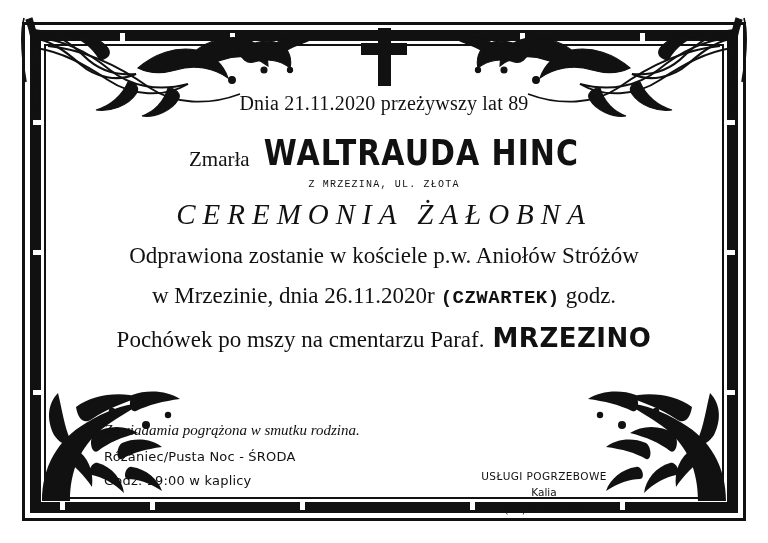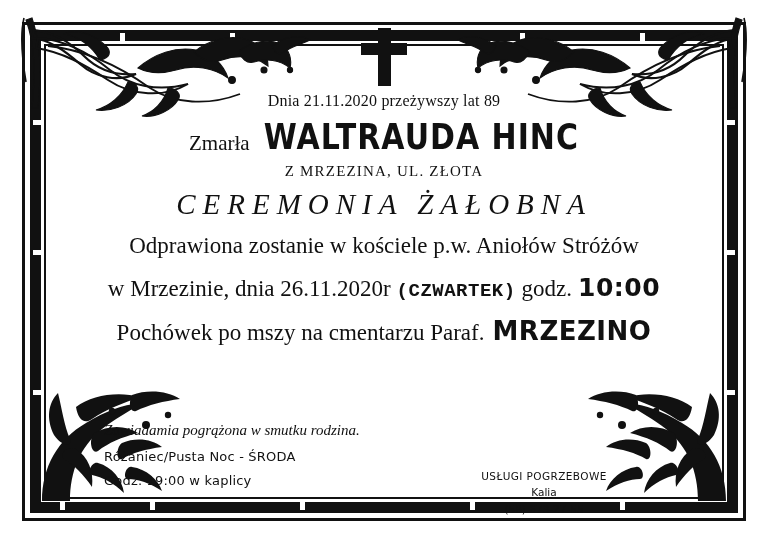--- a/index.html
+++ b/index.html
@@ -99,45 +99,45 @@
   .content {
     position: absolute;
     left: 56px;
     top: 92px;
     width: 656px;
     text-align: center;
   }
   .line { margin: 0; }
 
   .l-date {
-    font-size: 16px;
+    font-size: 20px;
     letter-spacing: .2px;
-    margin-bottom: 12px;
+    margin-bottom: 23px;
   }
   .l-name {
     display: flex;
     align-items: baseline;
     justify-content: center;
     gap: 14px;
     margin-bottom: 2px;
   }
   .l-name .pre {
     font-size: 21px;
   }
   .l-name .nm {
     font-family: "DejaVu Sans", sans-serif;
     font-weight: bold;
     font-size: 30px;
     letter-spacing: 1px;
     transform: scaleY(1.18);
     transform-origin: bottom;
   }
   .l-from {
-    font-family: Liberation Serif, serif;
-    font-size: 15px;
+    font-family: Liberation Mono, monospace;
+    font-size: 10px;
     letter-spacing: 1.2px;
     margin-top: 6px;
     margin-bottom: 8px;
   }
   .l-ceremony {
     font-size: 29px;
     font-style: italic;
     letter-spacing: 7px;
     margin-bottom: 12px;
     transform: scaleY(1.05);
@@ -335,21 +335,20 @@
     <p class="line l-from">Z MRZEZINA, UL. ZŁOTA</p>
 
     <p class="line l-ceremony">CEREMONIA ŻAŁOBNA</p>
 
     <p class="line l-church">Odprawiona zostanie w kościele p.w. Aniołów Stróżów</p>
 
     <div class="l-when">
       <span>w Mrzezinie, dnia 26.11.2020r</span>
       <span class="bold-small">(CZWARTEK)</span>
       <span>godz.</span>
-      <span class="hour">10:00</span>
     </div>
 
     <div class="l-burial">
       <span>Pochówek po mszy na cmentarzu Paraf.</span>
       <span class="cemetery">MRZEZINO</span>
     </div>
   </div>
 
   <div class="family">
     <div>Zawiadamia pogrążona w smutku rodzina.</div>

